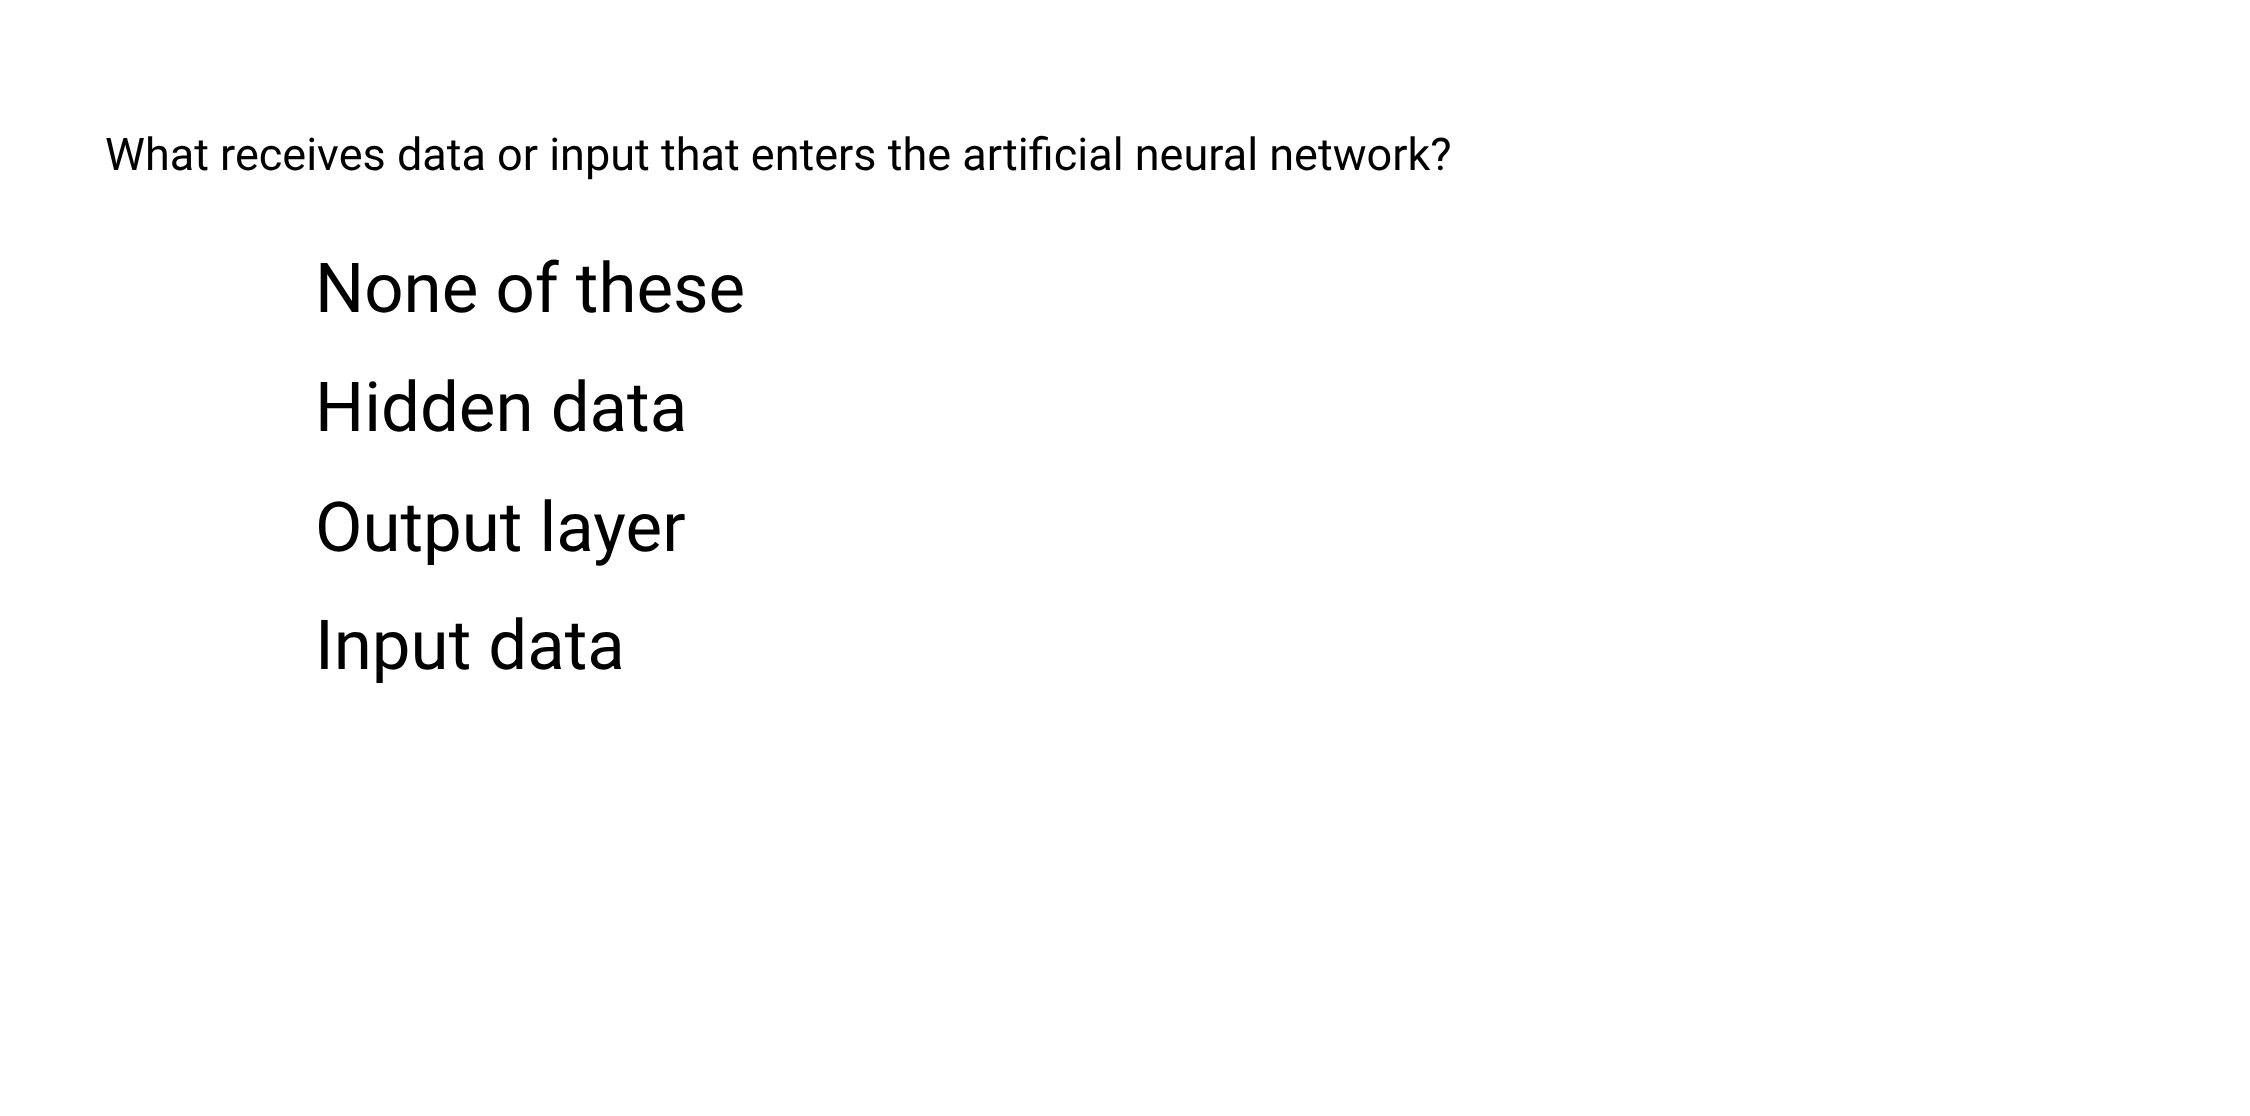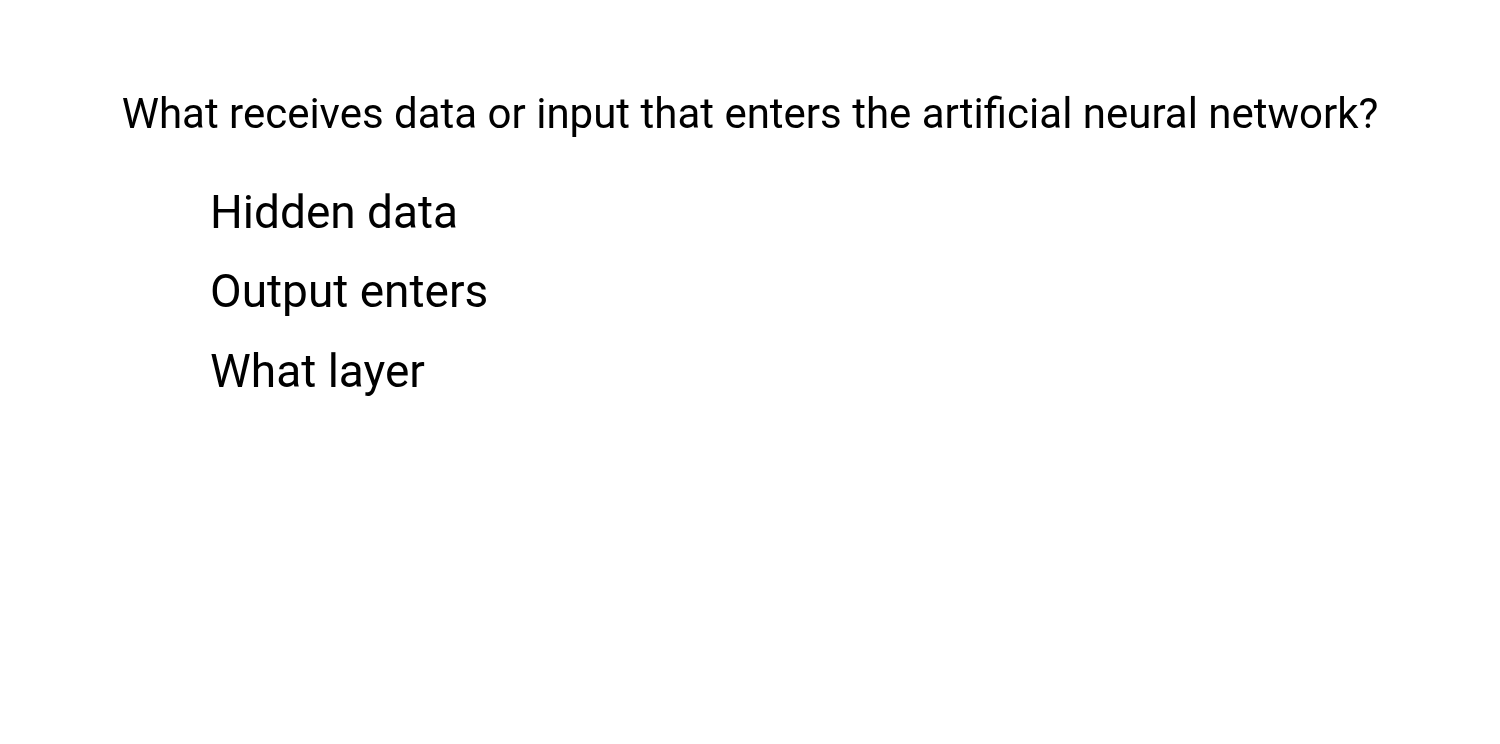--- a/index.html
+++ b/index.html
@@ -9,39 +9,39 @@
     }
     body {
       width: 1500px;
       height: 744px;
       background: #ffffff;
       font-family: -apple-system, BlinkMacSystemFont, "Segoe UI", Roboto, Helvetica, Arial, sans-serif;
       color: #000000;
       padding: 80px 70px;
     }
     .question-text {
-      font-size: 42px;
+      font-size: 30px;
       line-height: 1.6;
       font-weight: 400;
       margin-bottom: 30px;
-      text-align: center;
     }
     .options-list {
       padding-left: 140px;
     }
     .option-item {
       font-size: 46px;
       line-height: 1.55;
       font-weight: 400;
       margin-bottom: 8px;
     }
   </style>
 </head>
 <body>
 
 <div class="question-container">
   <div class="question-text">What receives data or input that enters the artificial neural network?</div>
   <div class="options-list">
+    <div class="option-item">None of these</div>
     <div class="option-item">Hidden data</div>
-    <div class="option-item">Output enters</div>
-    <div class="option-item">What layer</div>
+    <div class="option-item">Output layer</div>
+    <div class="option-item">Input data</div>
   </div>
 </div>
 
 </body></html>

